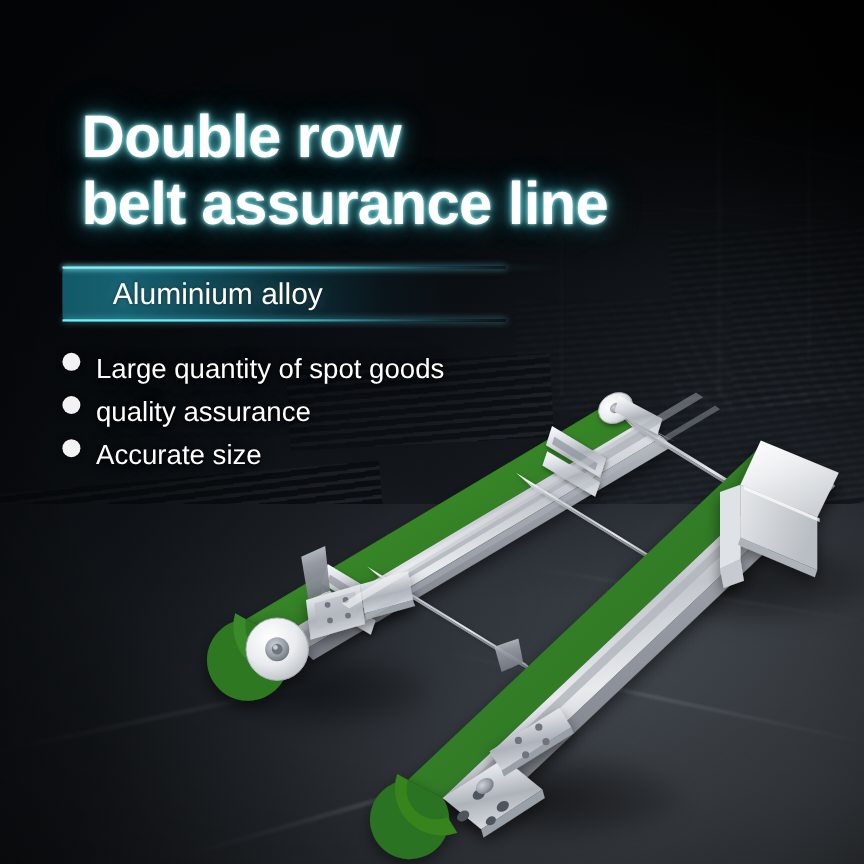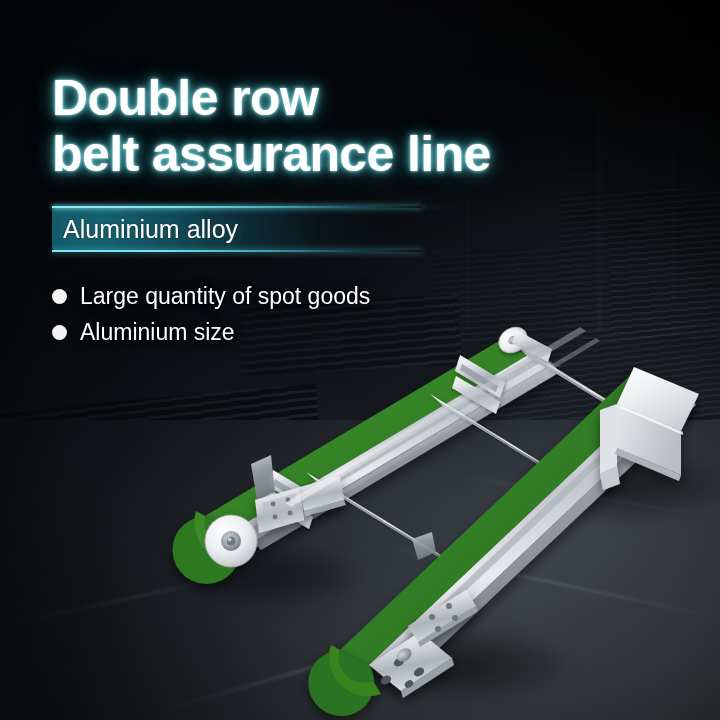--- a/index.html
+++ b/index.html
@@ -121,21 +121,21 @@
   
   .copy {
     position: absolute;
     left: 52px;
     top: 70px;
     width: 620px;
     z-index: 40;
   }
 
   .headline {
-    margin: 0;
+    margin: 16px;
     font-size: 50px;
     line-height: 56px;
     font-weight: 700;
     letter-spacing: -0.6px;
     color: #ffffff;
     text-shadow:
       0 0 3px rgba(168,242,244,0.95),
       0 0 8px rgba(110,225,232,0.85),
       0 0 18px rgba(70,200,215,0.55),
       0 0 34px rgba(40,170,190,0.32);
@@ -189,37 +189,37 @@
     background: linear-gradient(90deg,
       rgba(160,250,255,0.95) 0%,
       rgba(120,235,248,0.7) 45%,
       rgba(60,180,210,0.30) 78%,
       rgba(0,0,0,0) 100%);
     filter: blur(2.2px);
     pointer-events: none;
   }
 
   .subtitle-text {
-    padding-left: 11px;
+    padding-left: 42px;
     font-size: 25px;
     font-weight: 400;
     color: #ffffff;
     text-shadow: 0 0 4px rgba(0,0,0,0.6), 0 0 10px rgba(120,220,235,0.35);
     white-space: nowrap;
   }
 
   
   .bullets {
     margin: 26px 0 0 0;
     padding: 0;
     list-style: none;
   }
   .bullet-item {
     display: flex;
-    align-items: center;
+    align-items: flex-start;
     height: 36px;
   }
   .bullet-dot {
     width: 15px;
     height: 15px;
     border-radius: 50%;
     background: #f2f2f2;
     margin-right: 13px;
     flex: 0 0 auto;
     box-shadow: 0 0 5px rgba(0,0,0,0.55);
@@ -476,18 +476,22 @@
       <span class="subtitle-text">Aluminium alloy</span>
     </div>
 
     <ul class="bullets">
       <li class="bullet-item">
         <span class="bullet-dot"></span>
         <span class="bullet-label">Large quantity of spot goods</span>
       </li>
       <li class="bullet-item">
         <span class="bullet-dot"></span>
-        <span class="bullet-label">Aluminium size</span>
+        <span class="bullet-label">quality assurance</span>
+      </li>
+      <li class="bullet-item">
+        <span class="bullet-dot"></span>
+        <span class="bullet-label">Accurate size</span>
       </li>
     </ul>
 
   </div>
 </div>
 
 </body></html>

